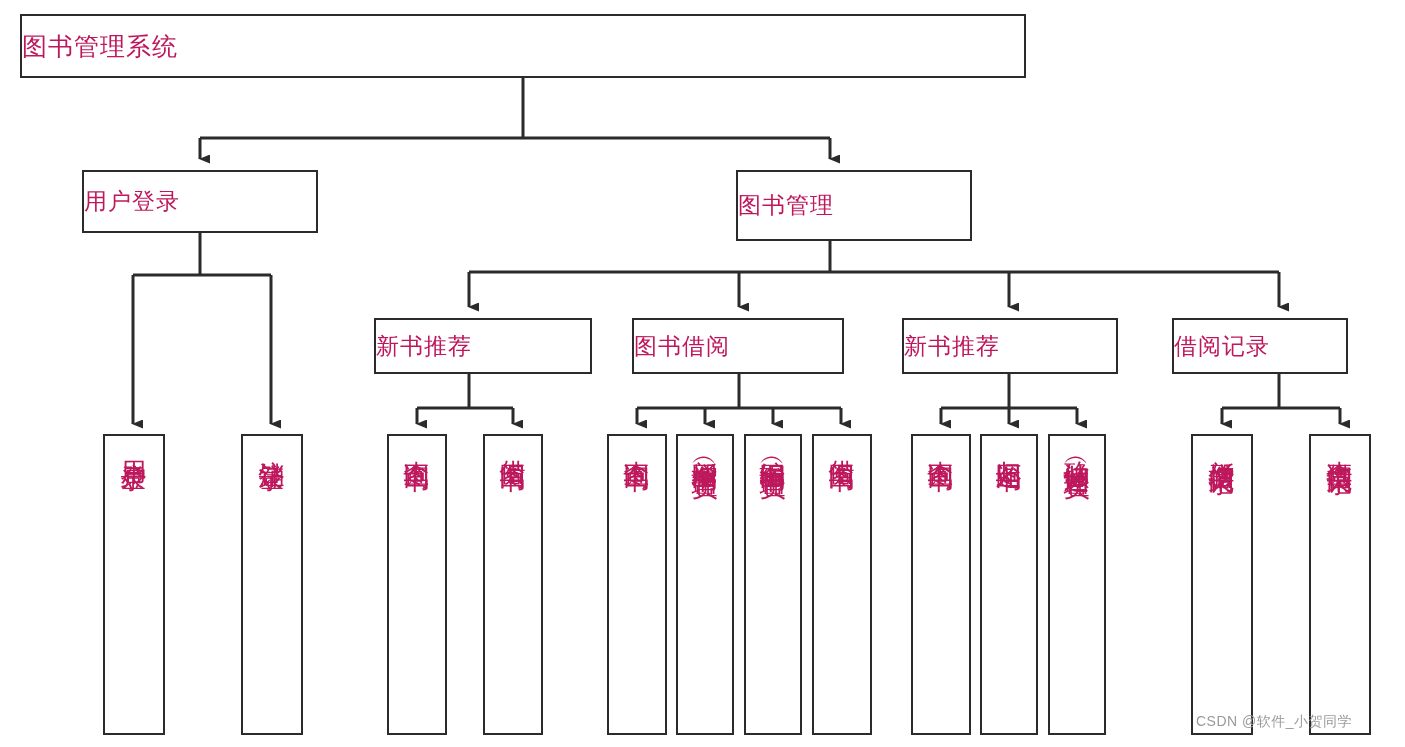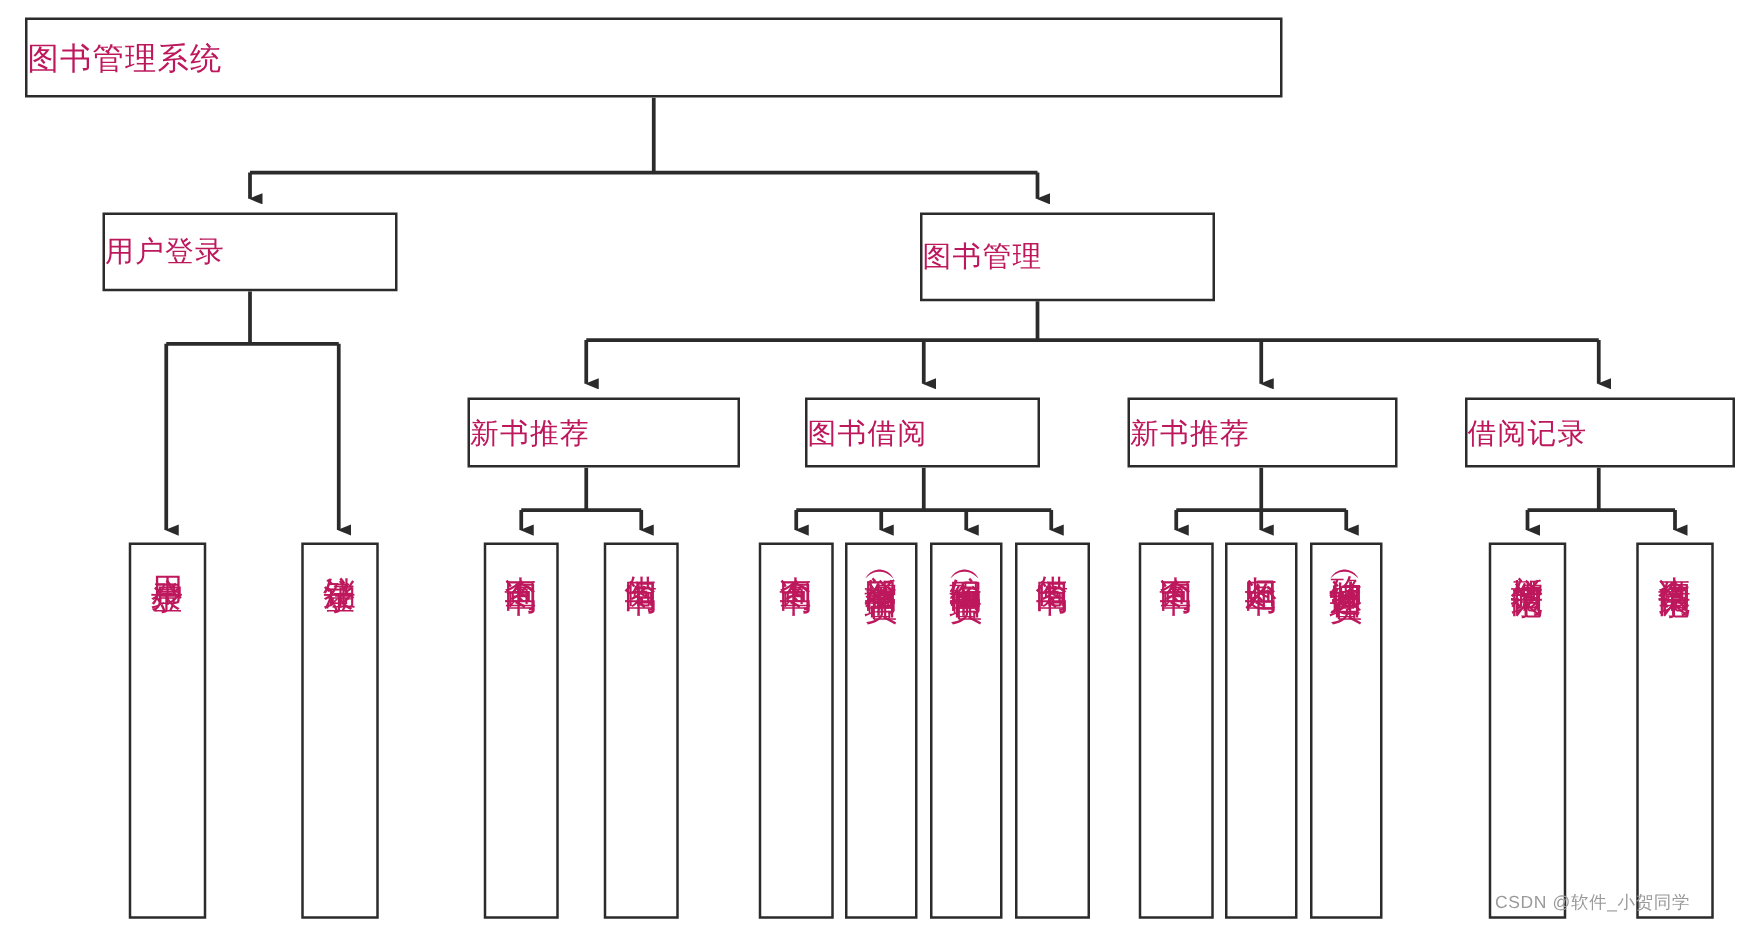--- a/index.html
+++ b/index.html
@@ -131,29 +131,29 @@
   </div>
 
   <div class="node horiz" style="left:736px; top:170px; width:236px; height:71px;">
     <span class="label">图书管理</span>
   </div>
 
   <div class="node horiz" style="left:360px; top:318px; width:218px; height:56px;margin-left:14px;">
     <span class="label">新书推荐</span>
   </div>
 
-  <div class="node horiz" style="left:632px; top:318px; width:188px; height:56px;margin-left:12px;">
+  <div class="node horiz" style="left:632px; top:318px; width:212px; height:56px;">
     <span class="label">图书借阅</span>
   </div>
 
   <div class="node horiz" style="left:902px; top:318px; width:216px; height:56px;">
     <span class="label">新书推荐</span>
   </div>
 
-  <div class="node horiz" style="left:1172px; top:318px; width:216px; height:56px;">
+  <div class="node horiz" style="left:1172px; top:318px; width:176px; height:56px;">
     <span class="label">借阅记录</span>
   </div>
 
   <div class="node vert" style="left:103px; top:434px; width:62px; height:301px;">
     <span class="label">用户登录</span>
   </div>
 
   <div class="node vert" style="left:241px; top:434px; width:62px; height:301px;">
     <span class="label">注销登录</span>
   </div>

